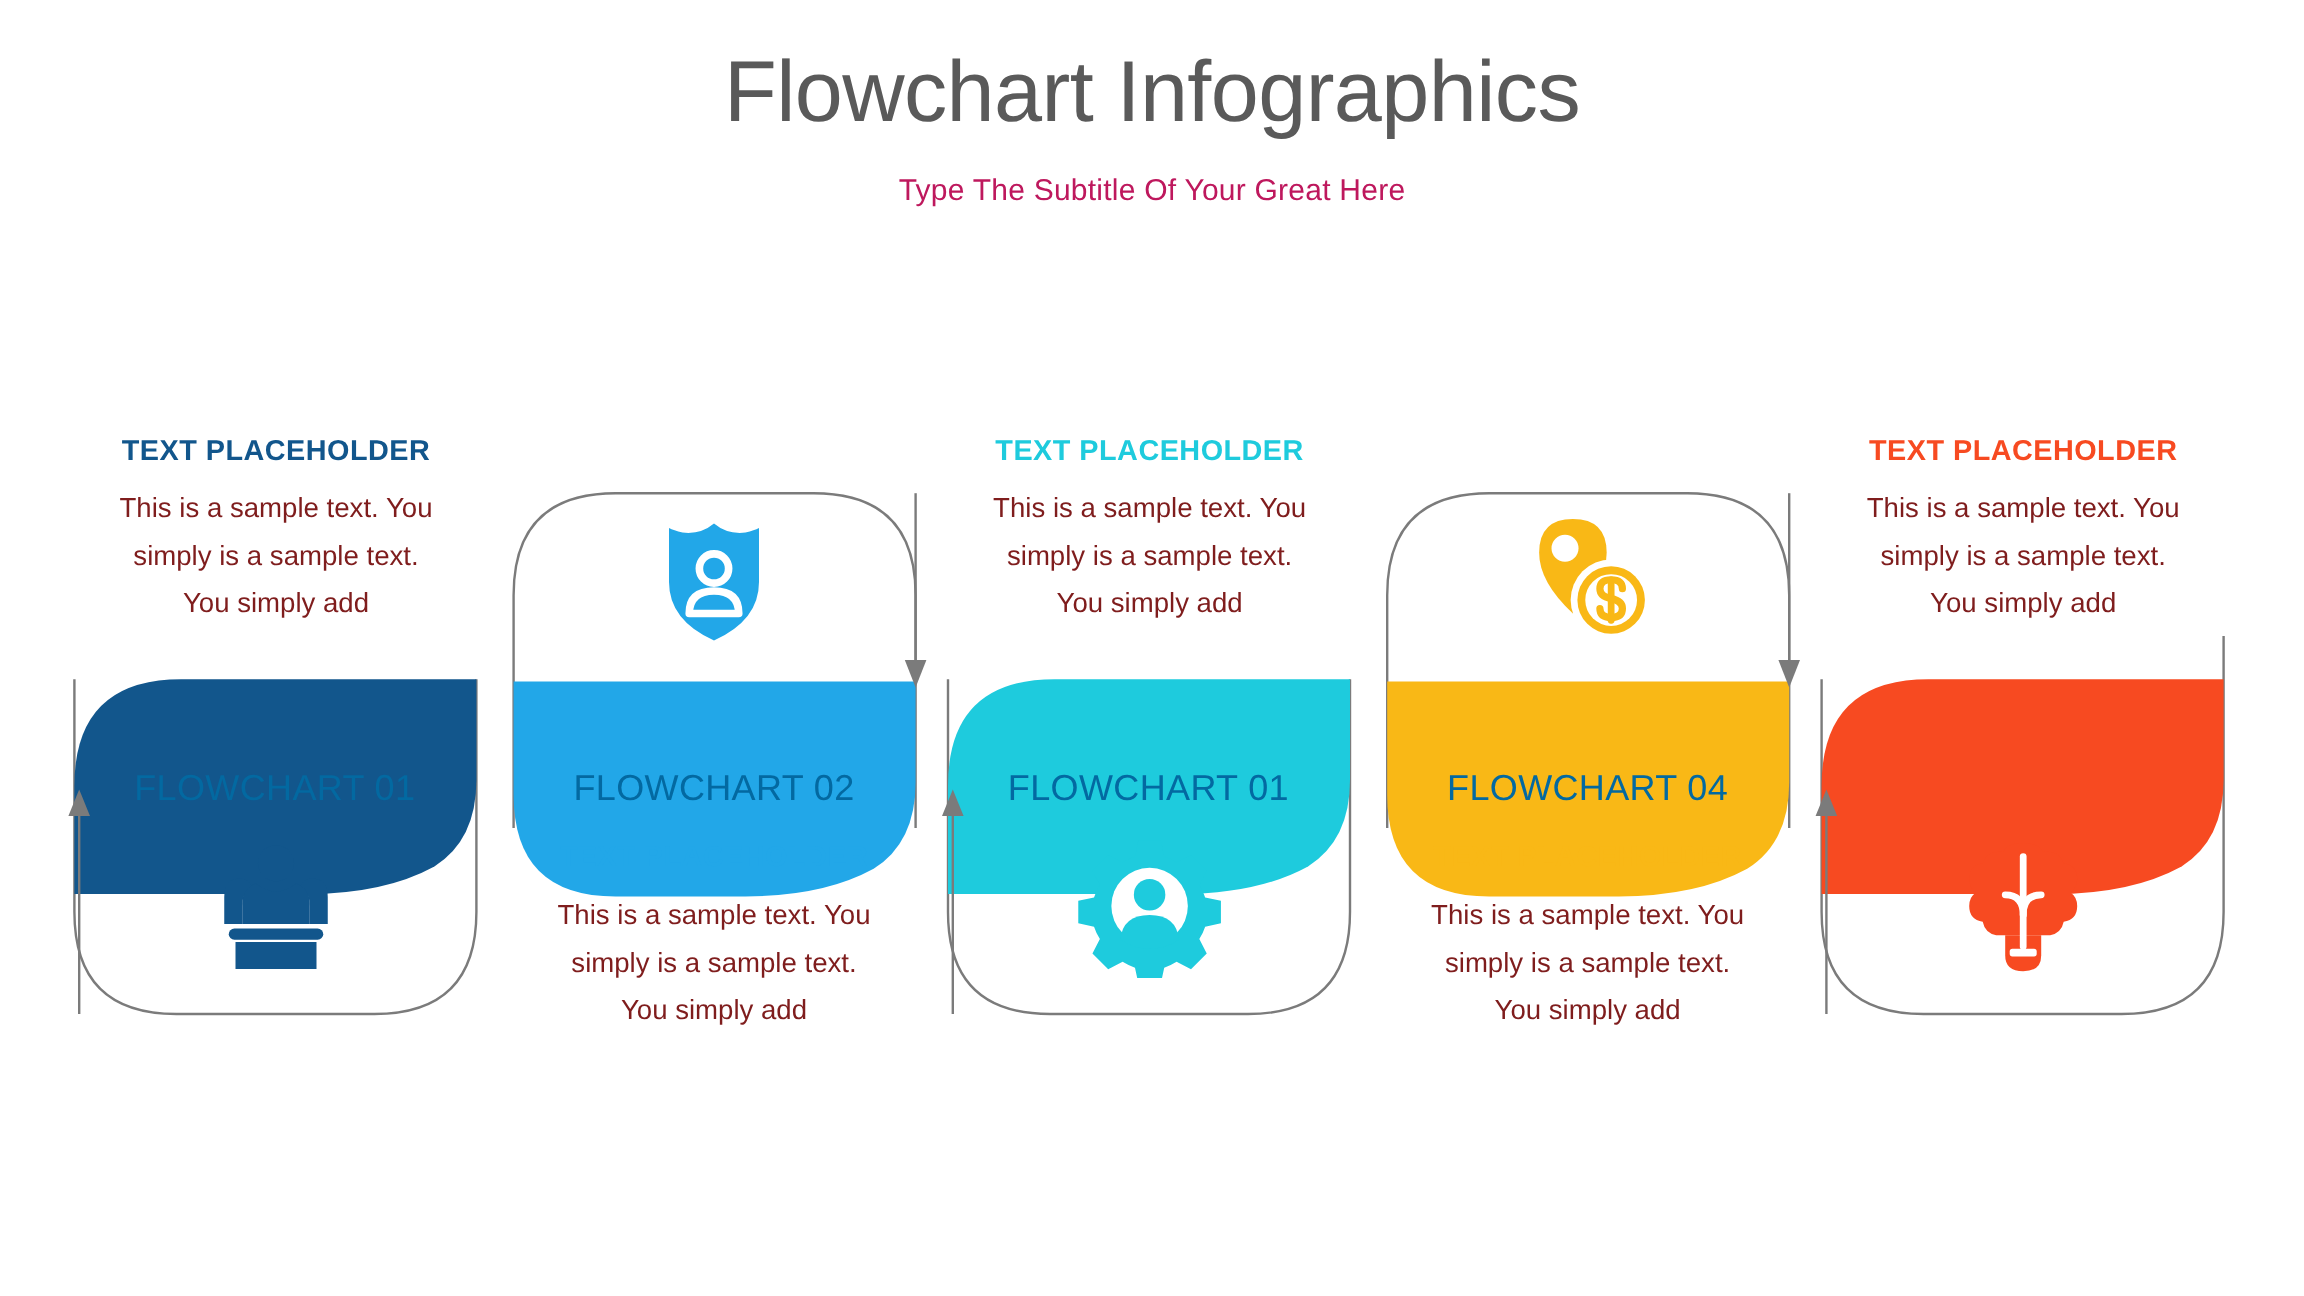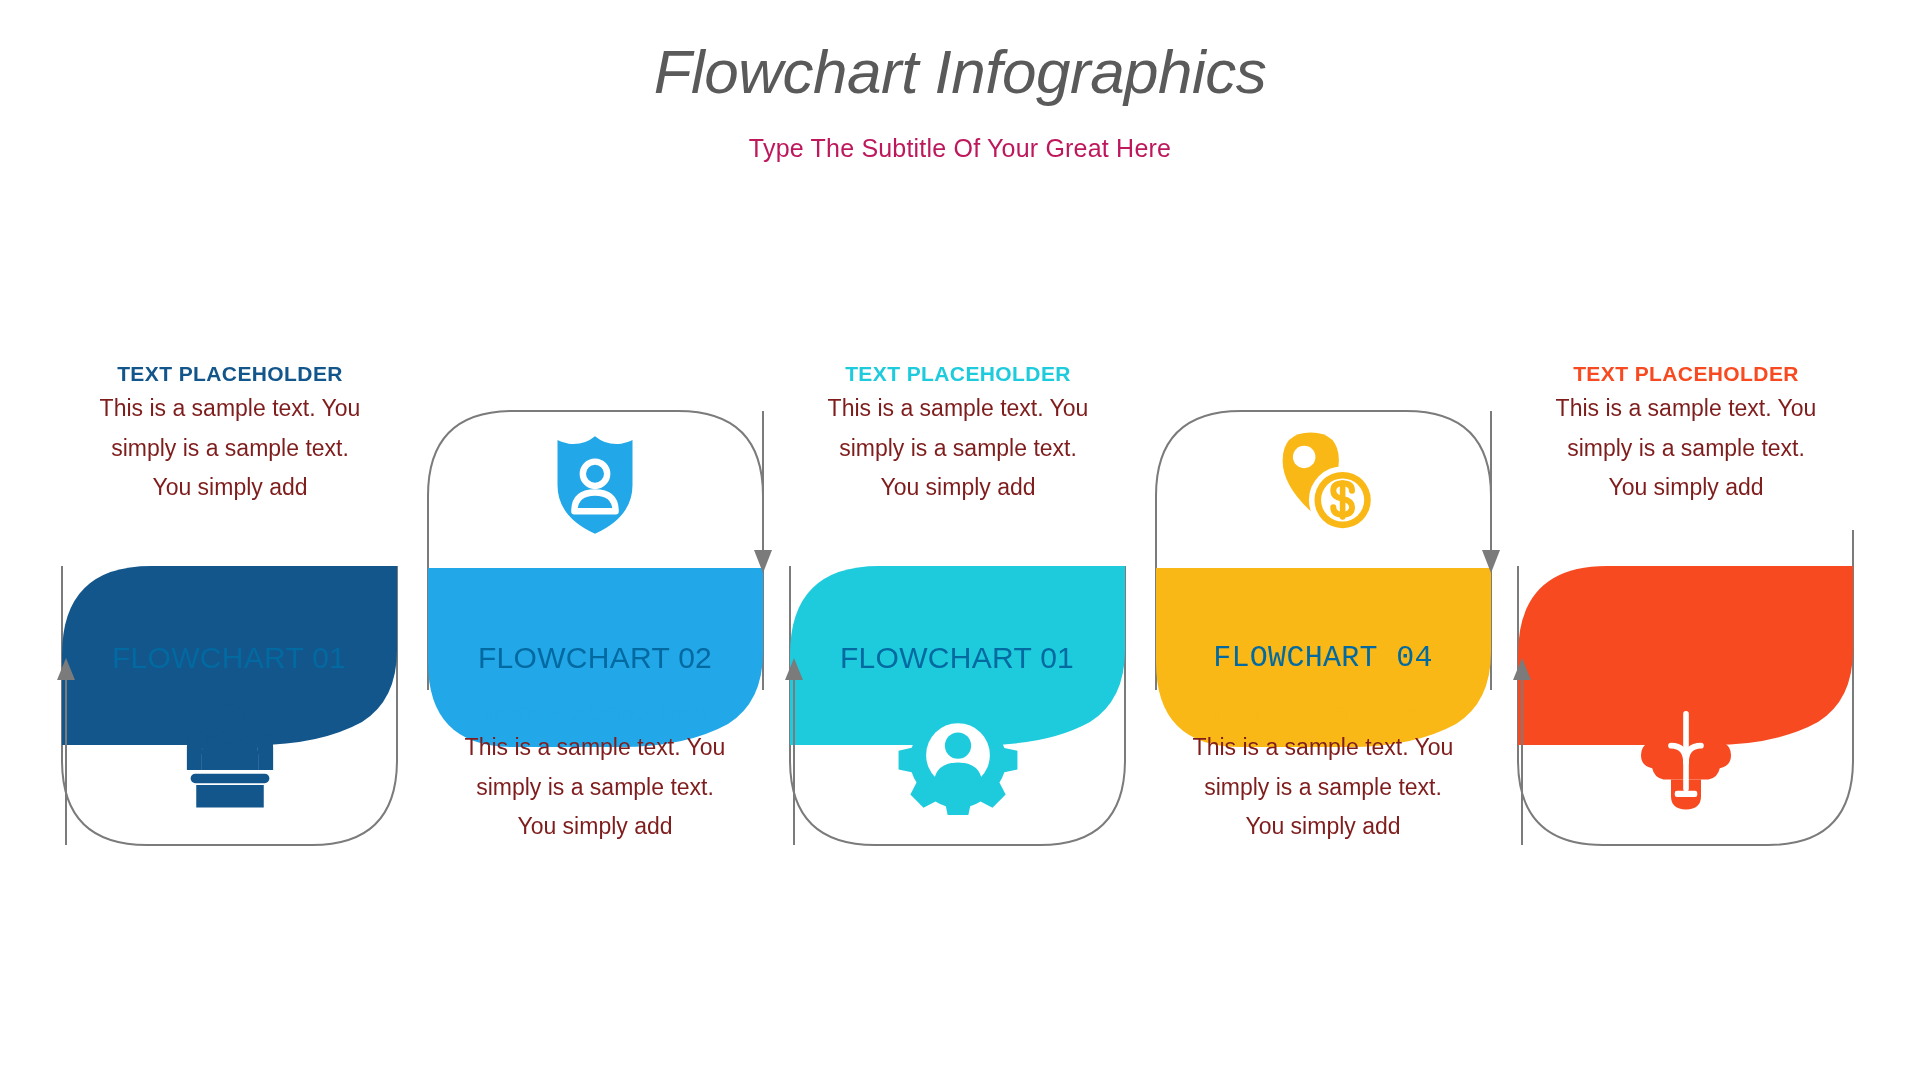--- a/index.html
+++ b/index.html
@@ -7,39 +7,39 @@
     width:1920px; height:1080px;
     background:#ffffff;
     font-family:"Liberation Sans", sans-serif;
     overflow:hidden;
   }
   #stage { position:relative; width:1920px; height:1080px; }
 
   
   .header { position:absolute; left:0; top:0; width:1920px; text-align:center; }
   .title {
-    font-size:62px; font-weight:400; color:#5a5a5a;
-    letter-spacing:-0.5px; line-height:1.1; margin-top:38px;font-style:italic;
+    font-size:72px; font-weight:400; color:#5a5a5a;
+    letter-spacing:-0.5px; line-height:1.1; margin-top:38px;
   }
   .subtitle {
     font-size:25px; font-weight:400; color:#be185d;
     margin-top:28px; letter-spacing:0.2px;
   }
 
   
   #outline-layer, #band-layer, #arrow-layer {
     position:absolute; left:0; top:0; width:1920px; height:1080px;
     pointer-events:none;
   }
 
   
   .textblock { position:absolute; width:360px; text-align:center; }
   .tb-title {
-    font-size:21px; font-weight:bold; letter-spacing:0.4px;
-    margin-bottom:3px;
+    font-size:24px; font-weight:bold; letter-spacing:0.4px;
+    margin-bottom:14px;
   }
   .tb-body {
     font-size:23px; color:#7f1d1d; line-height:1.72; font-weight:400;
   }      
 
   
   .band-label {
     position:absolute; width:420px; text-align:center;
     font-size:30px; color:#0369a1; font-weight:400; letter-spacing:0.3px;
   }
@@ -220,21 +220,21 @@
         <path d="M 24 27 q 8 0 8 9"></path>
         <path d="M 40 27 q -8 0 -8 9"></path>
       </g>
       <rect x="26" y="51" width="12" height="3.4" rx="1.2" fill="#ffffff"></rect>
     </svg>
   </div>
 
   <div class="band-label" style="left:19px; top:641px;">FLOWCHART 01</div>
   <div class="band-label" style="left:385px; top:641px;">FLOWCHART 02</div>
   <div class="band-label" style="left:747px; top:641px;">FLOWCHART 01</div>
-  <div class="band-label" style="left:1113px; top:641px;font-family:Liberation Mono, monospace;">FLOWCHART 04</div>
+  <div class="band-label" style="left:1113px; top:641px;">FLOWCHART 04</div>
 
   <div class="textblock" style="left:50px; top:362px;">
     <div class="tb-title" style="color:#12568C;">TEXT PLACEHOLDER</div>
     <div class="tb-body">This is a sample text. You</div>
     <div class="tb-body">simply is a sample text.</div>
     <div class="tb-body">You simply add</div>
   </div>
 
   <div class="textblock" style="left:415px; top:701px;">
     <div class="tb-title" style="color:#22A7E8;">TEXT PLACEHOLDER</div>

